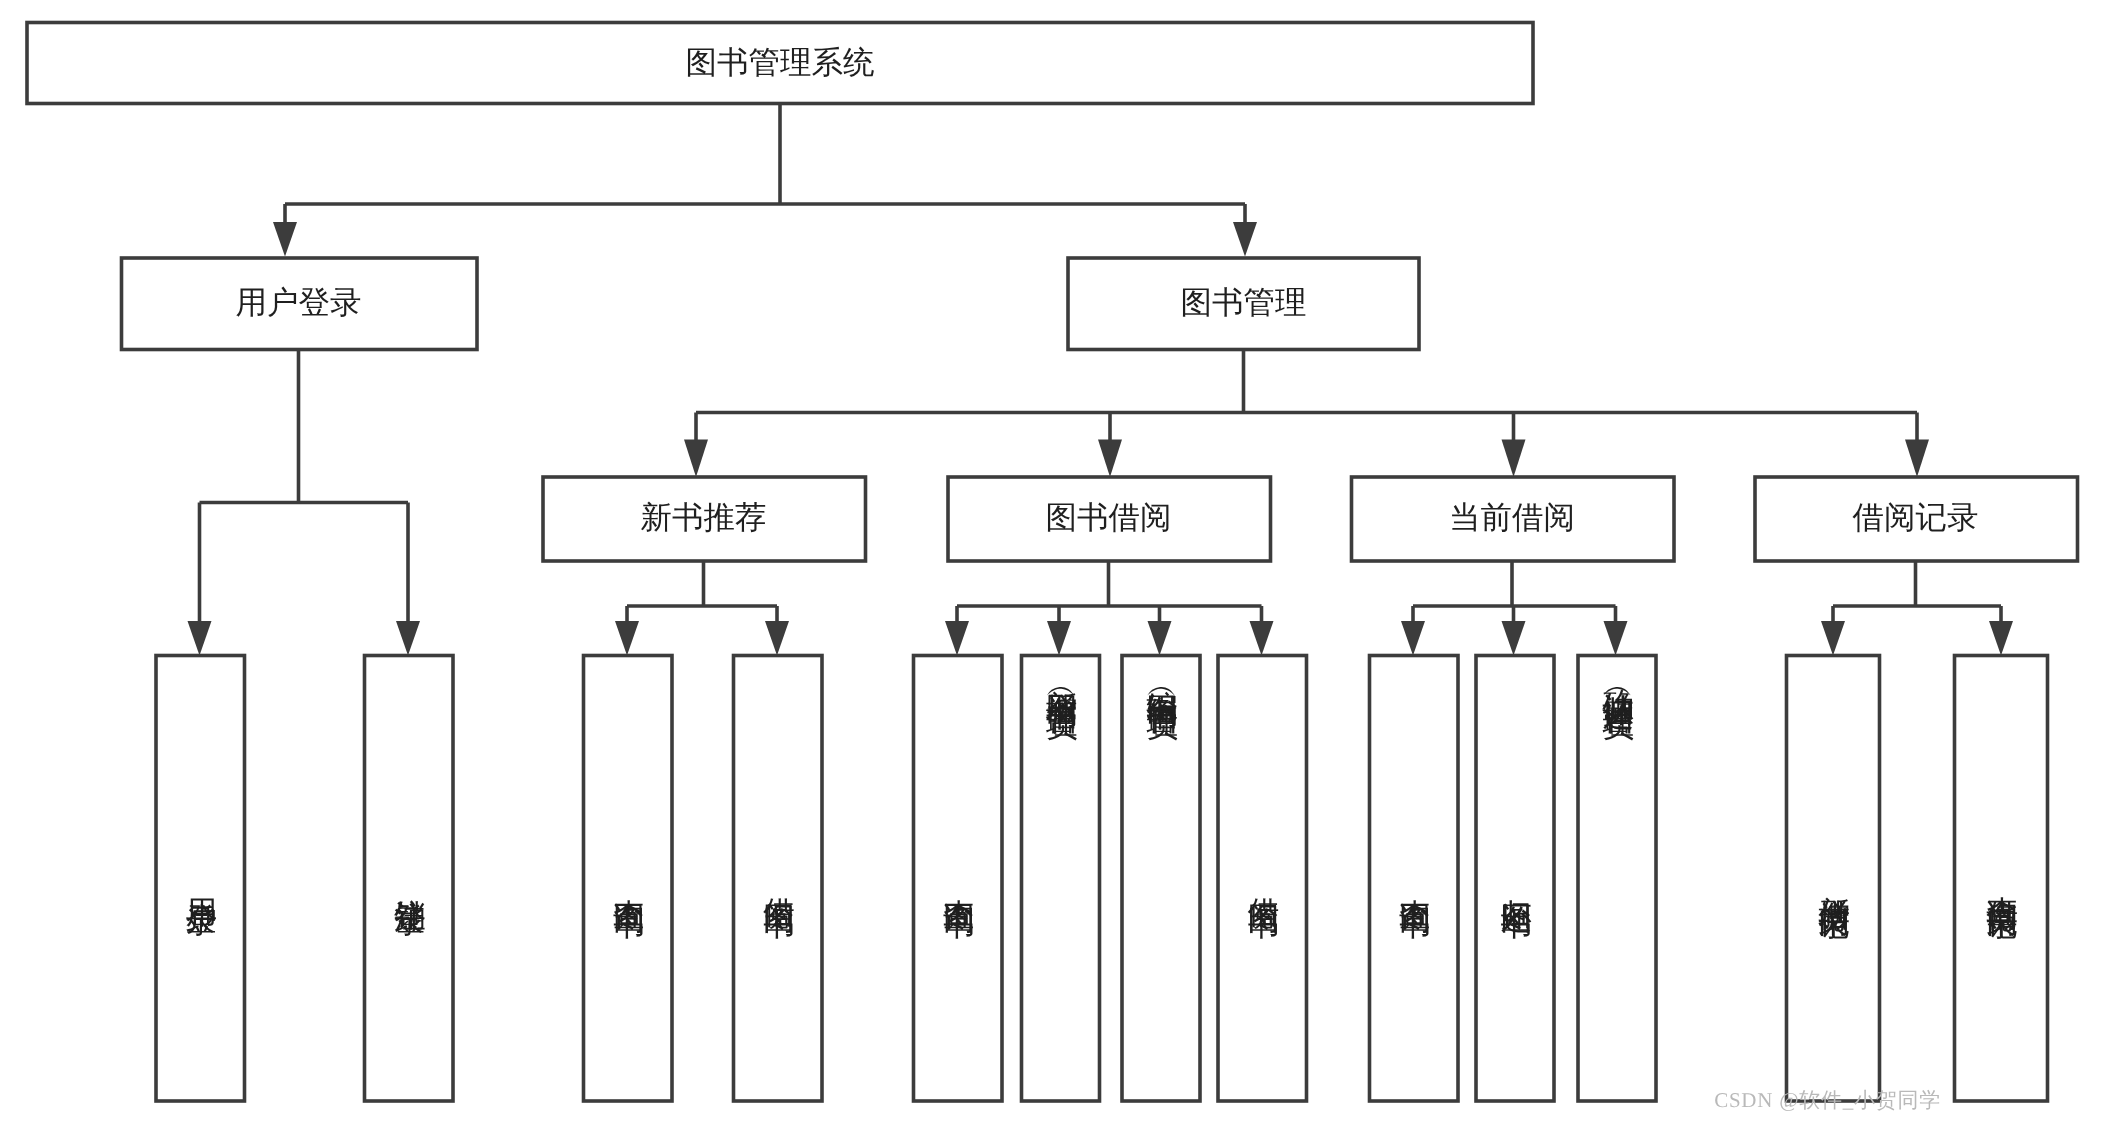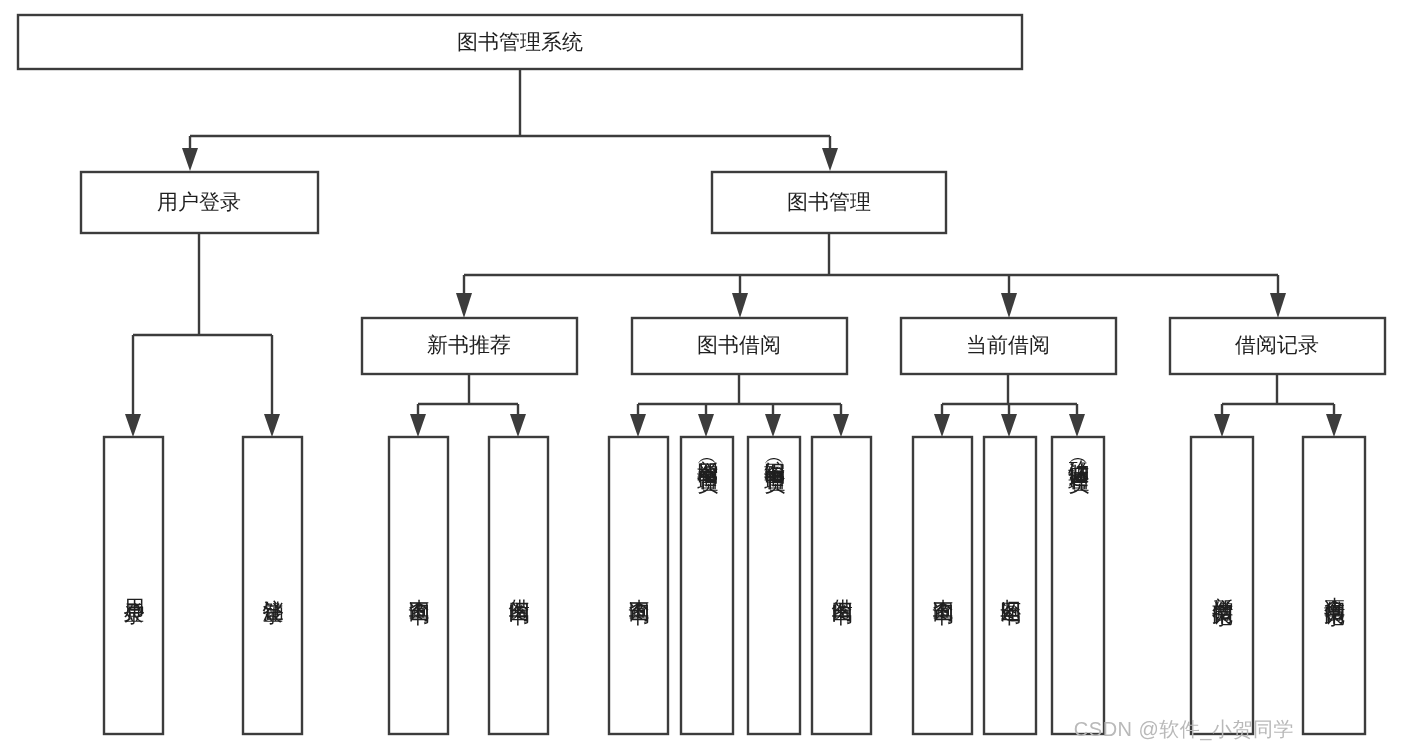--- a/index.html
+++ b/index.html
@@ -47,22 +47,22 @@
     font-family: "DejaVu Sans", "Liberation Sans", sans-serif;
     font-size: 21px;
     fill: #1f1f1f;
     text-anchor: middle;
     dominant-baseline: middle;
   }
   .watermark-text {
     position: absolute;
     right: 8px;
     bottom: 4px;
-    font-family: Liberation Sans, sans-serif;
-    font-size: 20px;
+    font-family: Liberation Serif, serif;
+    font-size: 14px;
     color: #b9b9b9;
     letter-spacing: 0.5px;
     white-space: nowrap;
     user-select: none;
   }
 </style>
 </head>
 <body>
 
 <div id="diagram-root">

